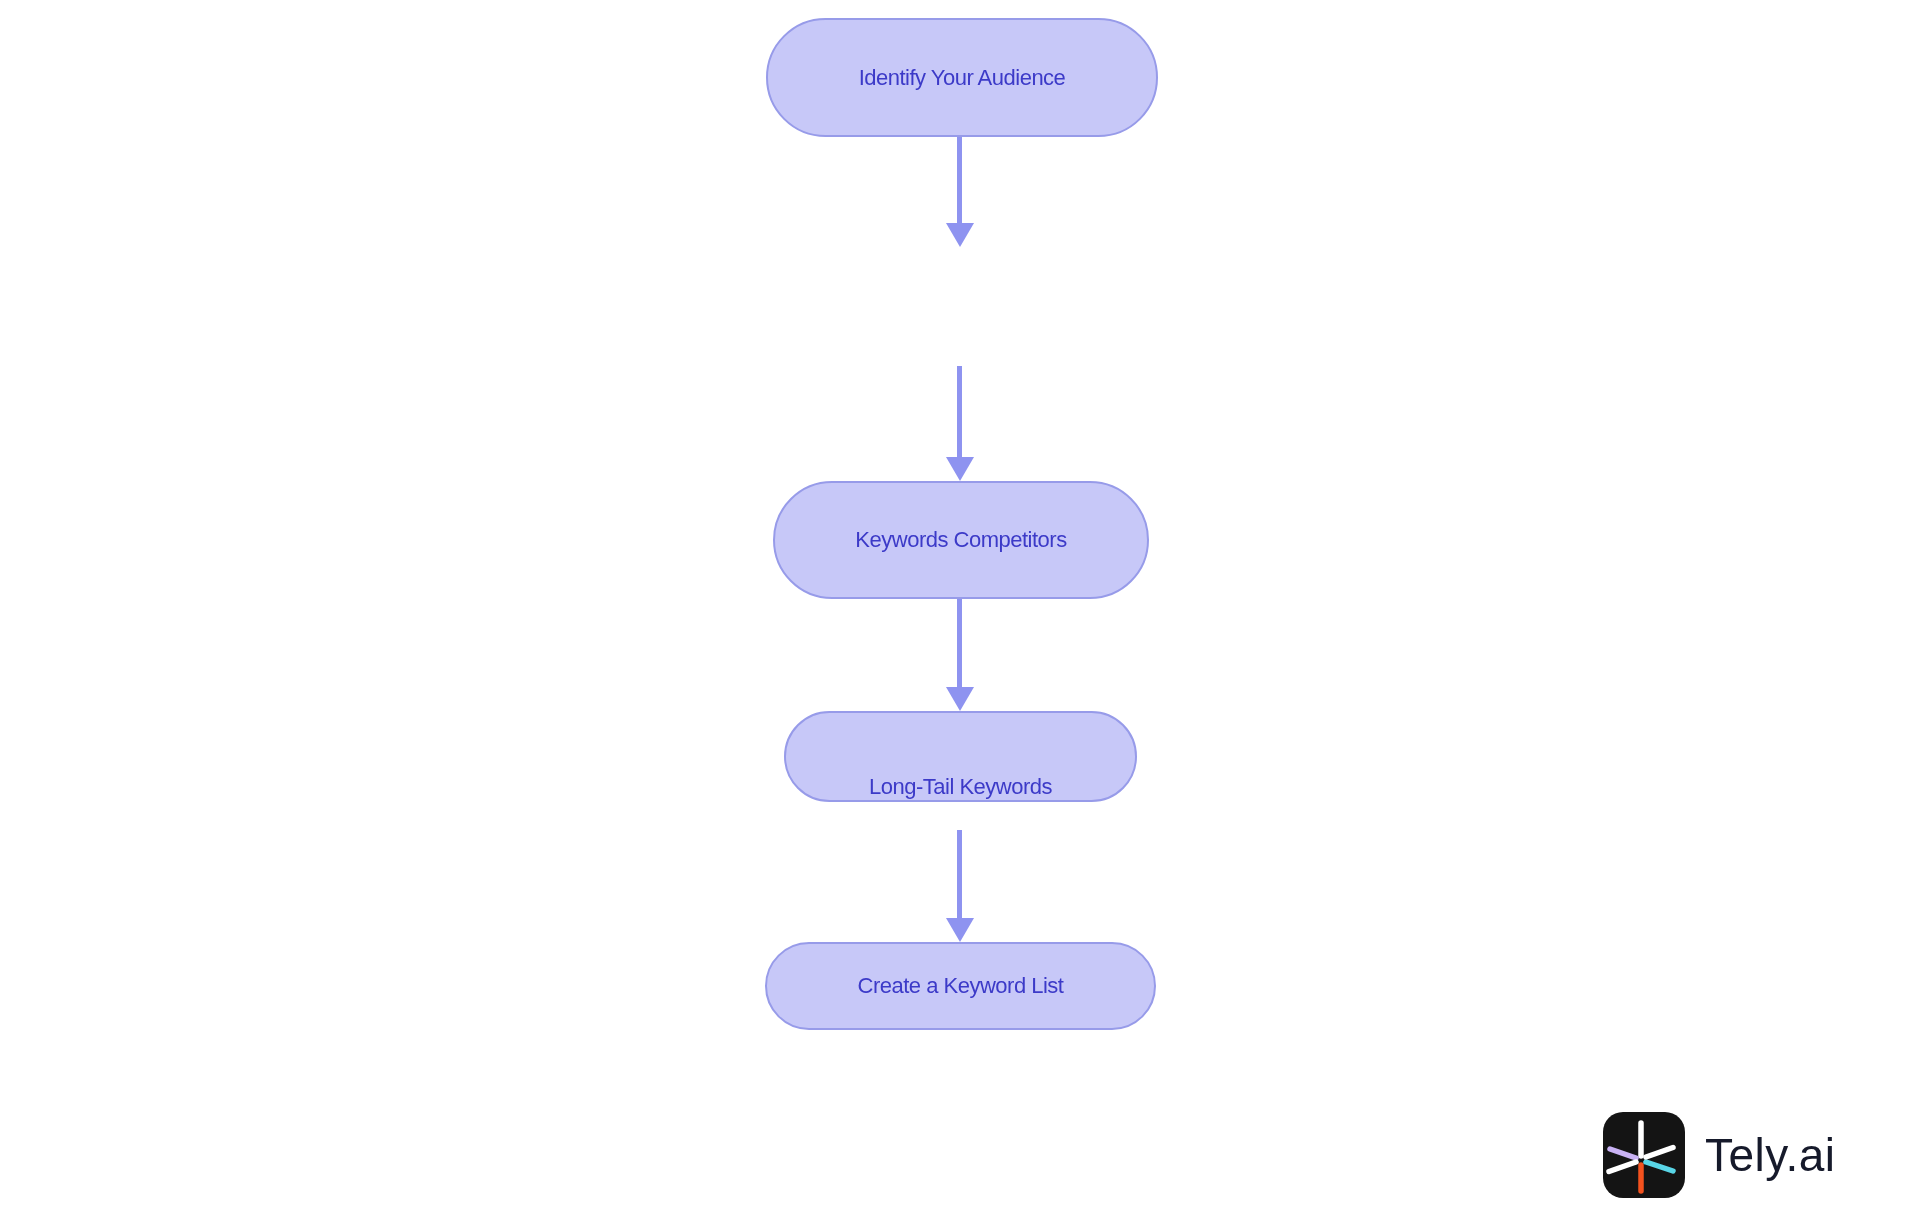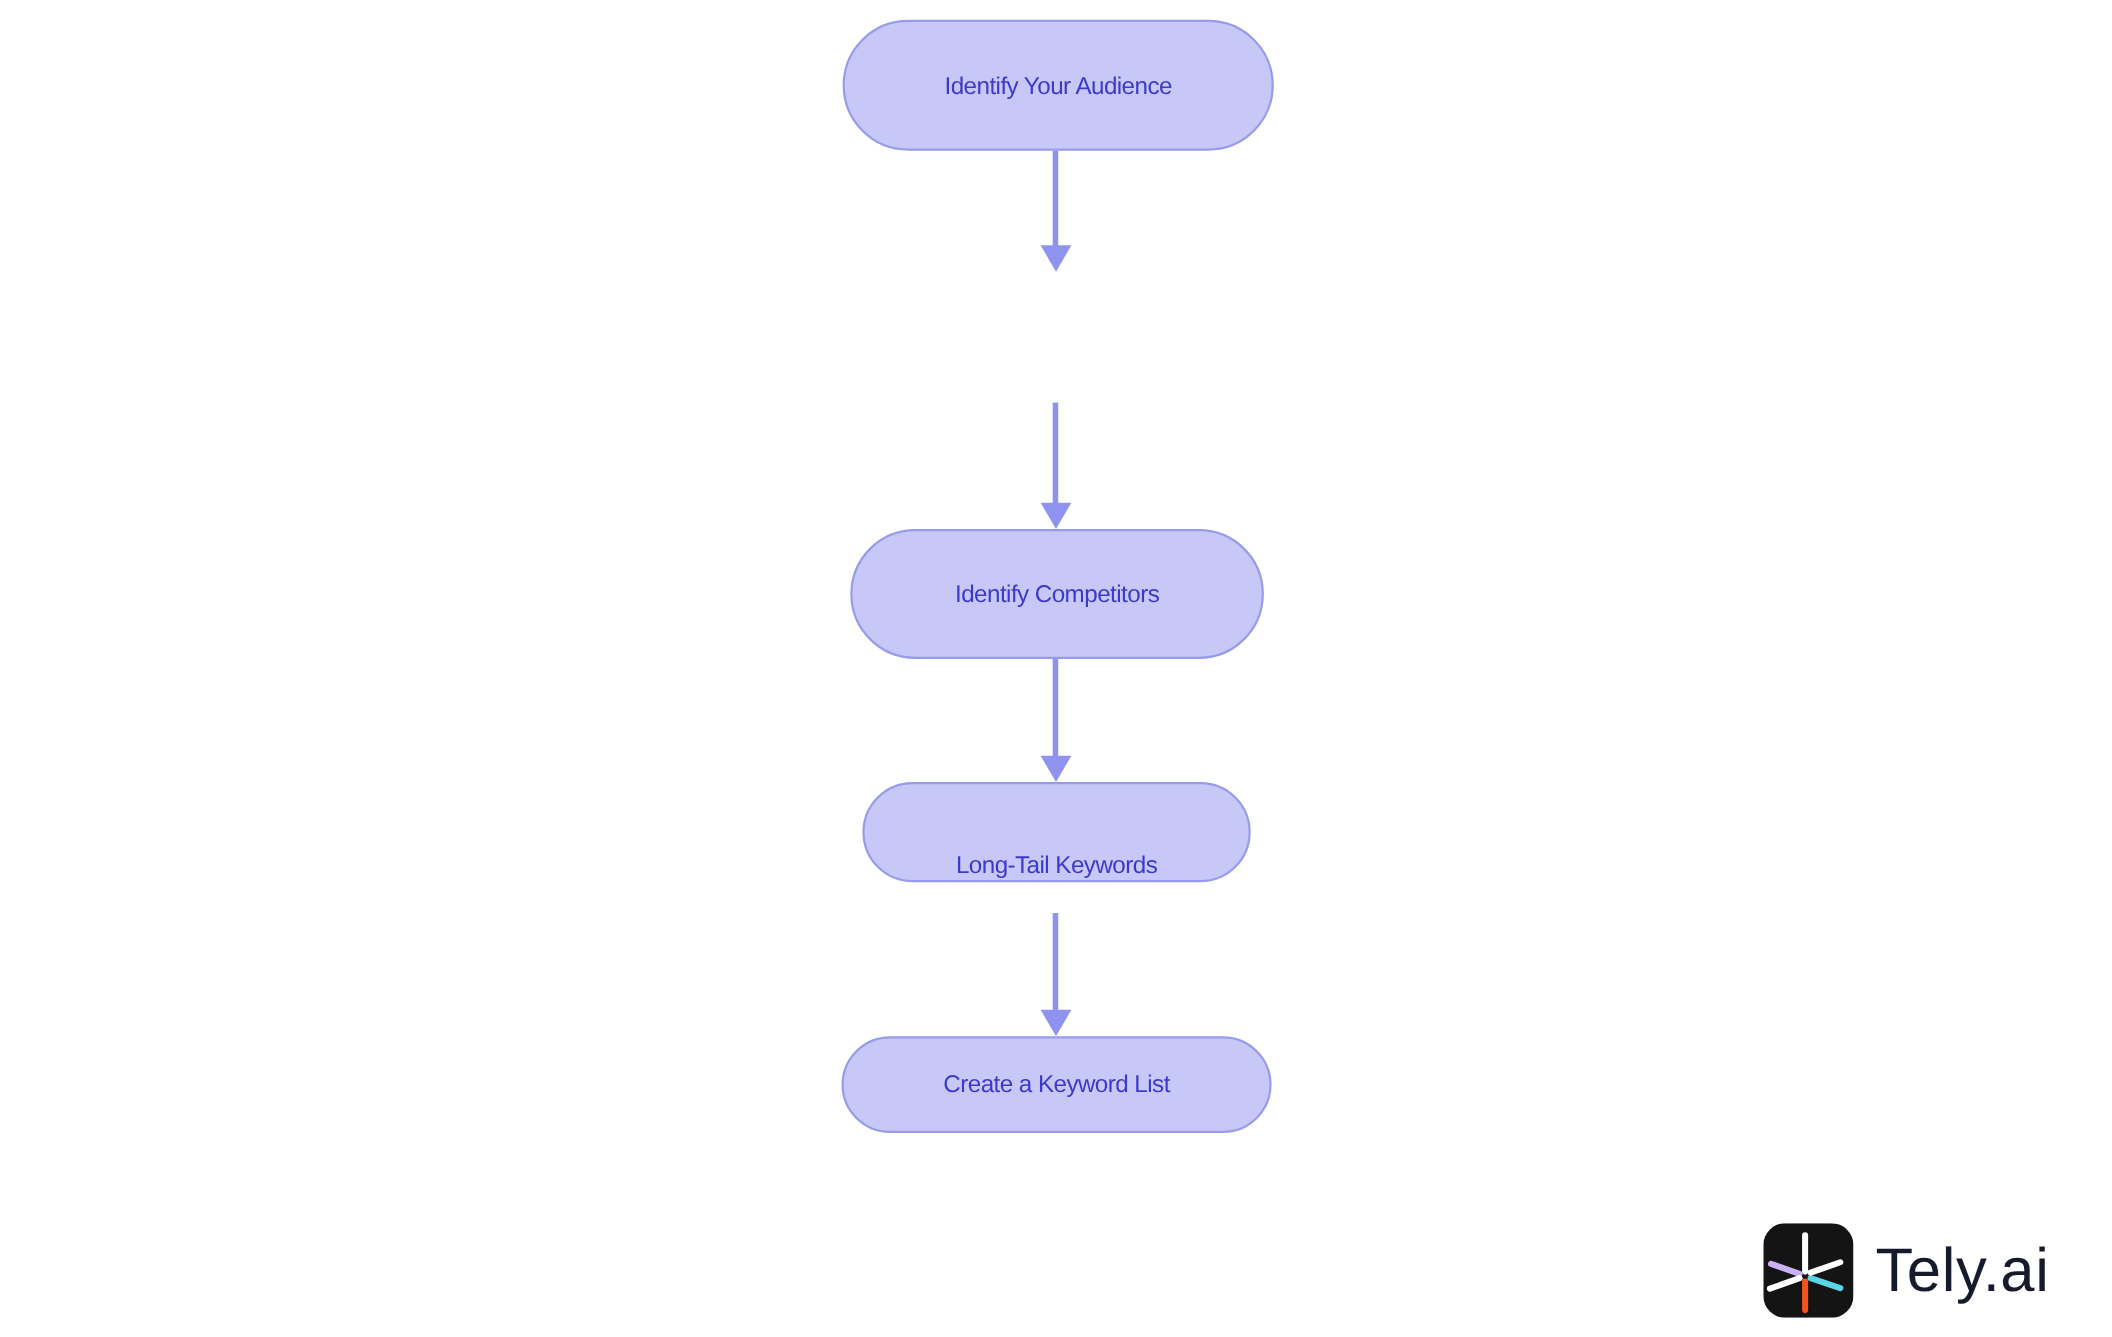--- a/index.html
+++ b/index.html
@@ -63,21 +63,21 @@
   .logo {
     position: absolute;
     left: 1603px;
     top: 1112px;
     display: flex;
     align-items: center;
     gap: 20px;
   }
   .logo-icon { width: 82px; height: 86px; display: block; }
   .logo-text {
-    font-size: 56px;
+    font-size: 46px;
     font-weight: 500;
     color: var(--logo-text-color, #161a2b);
     letter-spacing: 0.5px;
     line-height: 1;
   }
 </style>
 </head>
 <body>
 
 <div class="canvas">
@@ -91,21 +91,21 @@
     <div class="head"></div>
   </div>
 
 
   <div class="arrow arrow-1">
     <div class="stem"></div>
     <div class="head"></div>
   </div>
 
   <div class="node node-2">
-    <span>Identify Competitors</span>
+    <span>Keywords Competitors</span>
   </div>
 
   <div class="arrow arrow-2">
     <div class="stem"></div>
     <div class="head"></div>
   </div>
 
   <div class="node node-3">
     <span>Long-Tail Keywords</span>
   </div>

